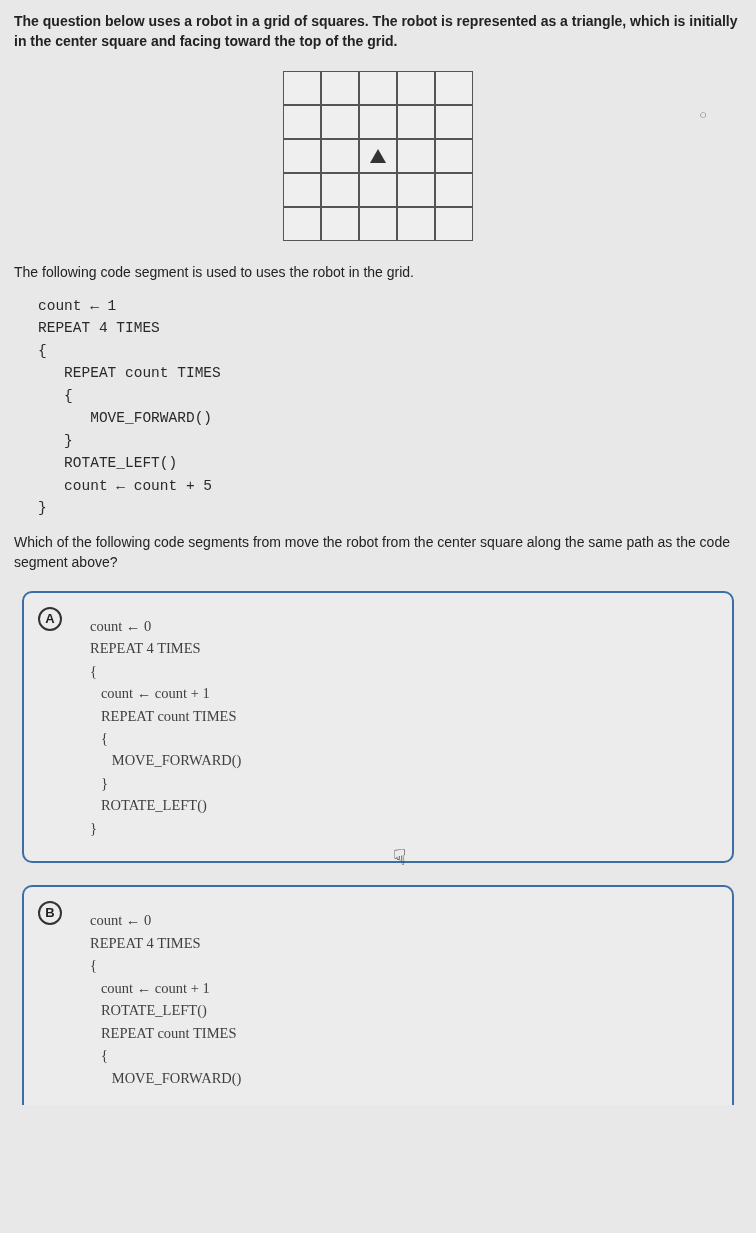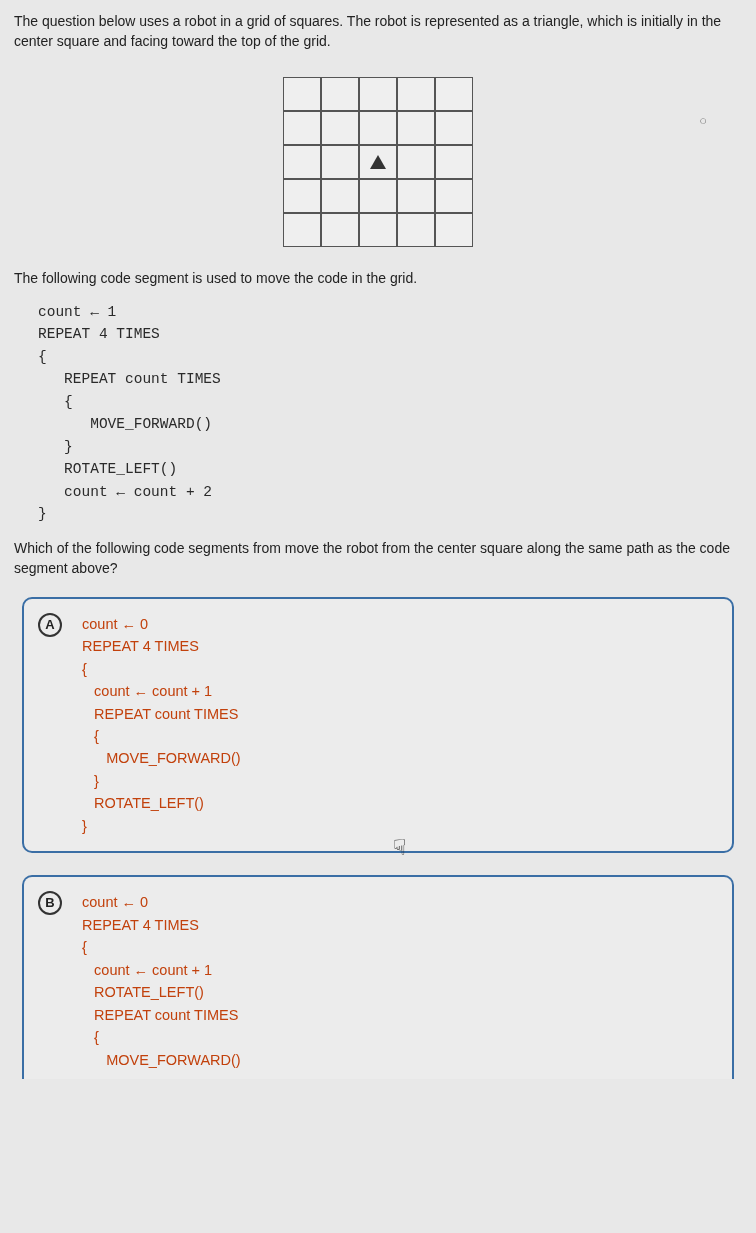--- a/index.html
+++ b/index.html
@@ -7,21 +7,21 @@
     font-family: Arial, Helvetica, sans-serif;
     background: #e8e8e8;
     margin: 0;
     padding: 12px 14px;
     width: 756px;
     color: #222;
     font-size: 14px;
     line-height: 1.4;
     position: relative;
   }
-  .intro { margin-bottom: 26px; }
+  .intro { margin-bottom: 20px; font-weight: bold; }
   .grid-wrap {
     display: flex;
     justify-content: center;
     margin: 14px 0 22px 0;
     position: relative;
   }
   .grid {
     display: grid;
     grid-template-columns: repeat(5, 38px);
     grid-template-rows: repeat(5, 34px);
@@ -64,26 +64,26 @@
     left: 14px; top: 14px;
     width: 24px; height: 24px;
     border: 2px solid #333;
     border-radius: 50%;
     display: flex; align-items: center; justify-content: center;
     font-weight: bold;
     font-size: 13px;
     background: #ececec;
   }
   .choice pre {
-    font-family: Liberation Sans, sans-serif;
+    font-family: Liberation Serif, serif;
     font-size: 14.5px;
     white-space: pre;
-    margin: 0;
+    margin: 8px;
     line-height: 1.55;
-    color: #c2410c;
+    color: #404040;
   }
   .cursor {
     position: absolute;
     right: 46%;
     bottom: -12px;
     font-size: 22px;
   }
   .fade { height: 140px; }
 </style>
 </head>
@@ -117,31 +117,31 @@
       <div class="cell"></div>
       <div class="cell"></div>
       <div class="cell"></div>
       <div class="cell"></div>
       <div class="cell"></div>
       <div class="cell"></div>
       <div class="cell"></div>
     </div>
 </div>
 
-<div class="sub">The following code segment is used to move the code in the grid.</div>
+<div class="sub">The following code segment is used to uses the robot in the grid.</div>
 
 <pre class="code">count ← 1
 REPEAT 4 TIMES
 {
    REPEAT count TIMES
    {
       MOVE_FORWARD()
    }
    ROTATE_LEFT()
-   count ← count + 2
+   count ← count + 5
 }</pre>
 
 <div class="question">Which of the following code segments from move the robot from the center square along the same path as the code segment above?</div>
 
 <div class="choice">
   <div class="choice-letter">A</div>
   <pre>count ← 0
 REPEAT 4 TIMES
 {
    count ← count + 1

